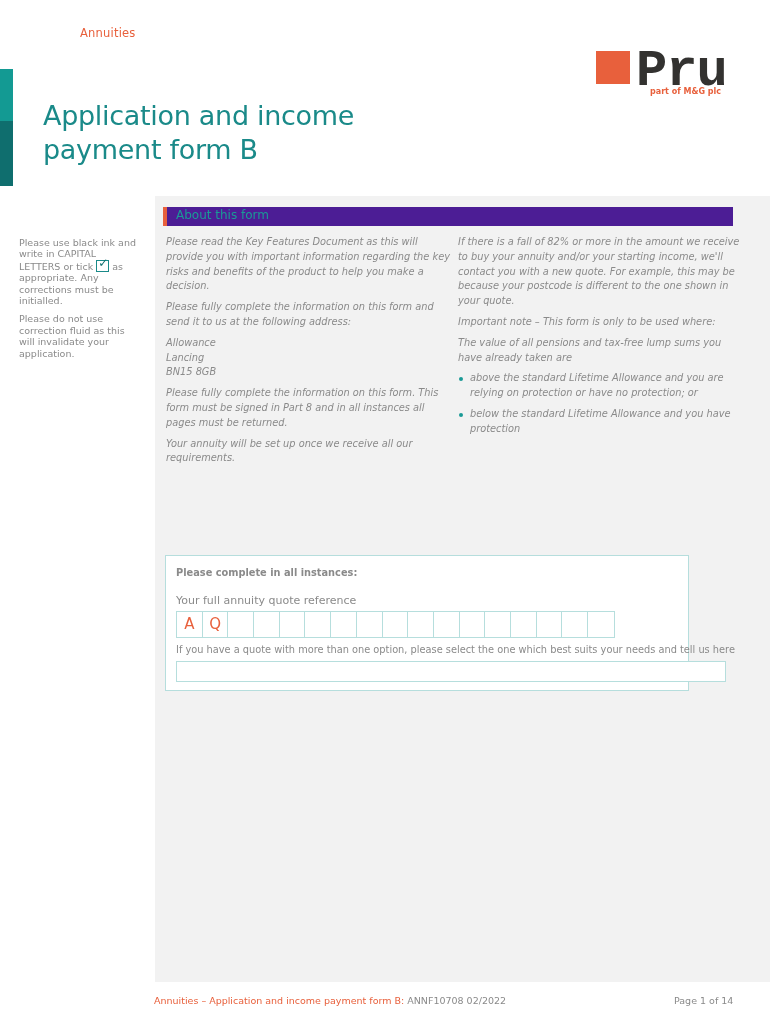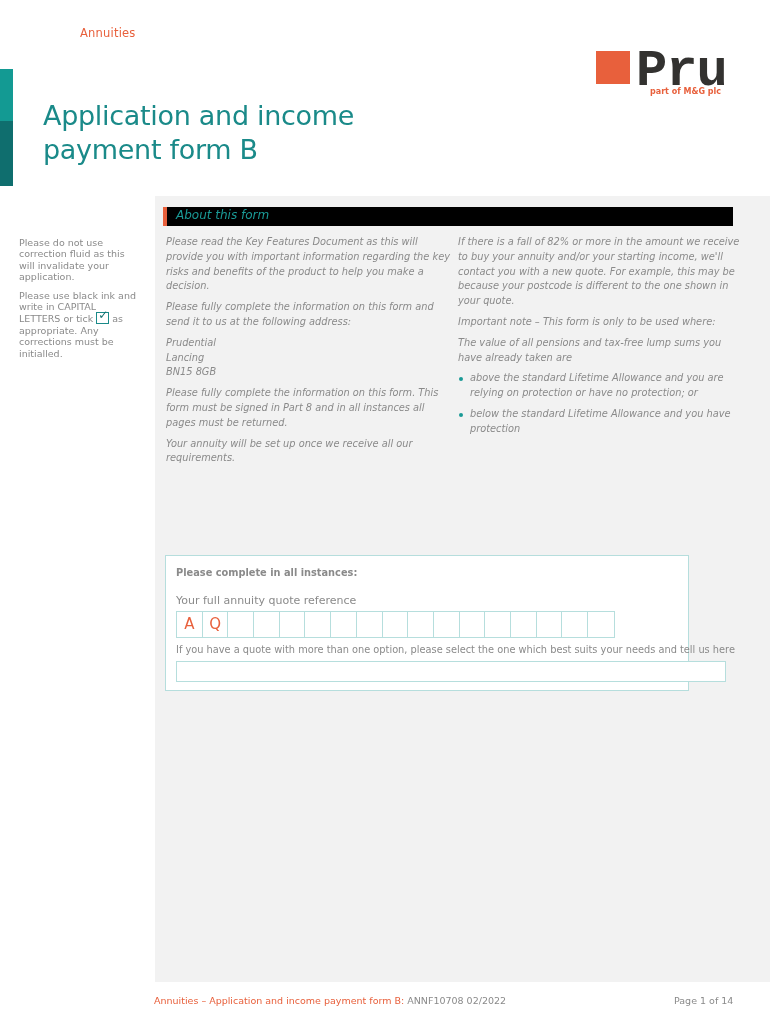--- a/index.html
+++ b/index.html
@@ -19,21 +19,21 @@
 
   .title { position: absolute; left: 43px; top: 99px; font-size: 27px; line-height: 34px; color: #1a8a89; font-weight: normal; font-family: "DejaVu Sans", sans-serif; letter-spacing: -0.3px; }
 
   .sidenote { position: absolute; left: 19px; top: 237px; width: 120px; font-size: 9.5px; line-height: 11.4px; color: #8a8a8a; }
   .sidenote p { margin-bottom: 7px; }
   .tick-box { display: inline-block; width: 13px; height: 12px; border: 1px solid #1a8a89; vertical-align: -2px; position: relative; background: #fff; }
   .tick-box::after { content: "✓"; position: absolute; left: 1px; top: -3px; font-size: 12px; color: #0f6e6e; font-weight: bold; }
 
   .panel { position: absolute; left: 155px; top: 196px; width: 615px; height: 786px; background: #f2f2f2; }
 
-  .panel-header { position: absolute; left: 8px; top: 11px; width: 570px; height: 19px; background: #000000; font-style: italic; }
+  .panel-header { position: absolute; left: 8px; top: 11px; width: 570px; height: 19px; background: #4c1d95; }
   .panel-header .accent { position: absolute; left: 0; top: 0; width: 4px; height: 19px; background: #e8603c; }
   .panel-header .label { position: absolute; left: 13px; top: 1px; font-size: 12px; color: #1a9a96; }
 
   .col { position: absolute; font-size: 9.8px; line-height: 14.8px; color: #8a8a8a; font-style: italic; }
   .col p { margin-bottom: 6px; }
   .col-left { left: 11px; top: 39px; width: 285px; }
   .col-right { left: 303px; top: 39px; width: 282px; }
   .bullets { list-style: none; }
   .bullets li { position: relative; padding-left: 12px; margin-bottom: 6px; }
   .bullets li::before { content: ""; position: absolute; left: 1px; top: 6px; width: 4px; height: 4px; border-radius: 50%; background: #1a9a96; }
@@ -66,37 +66,37 @@
   <div class="word">Pru</div>
   <div class="sub">part of M&amp;G plc</div>
 </div>
 
 <h1 class="title">
   <span>Application and income</span><br>
   <span>payment form B</span>
 </h1>
 
 <div class="sidenote">
-  <p>Please do not use correction fluid as this will invalidate your application.</p>
   <p>
     <span>Please use black ink and write in CAPITAL LETTERS or tick </span><span class="tick-box"></span><span> as appropriate. Any corrections must be initialled.</span>
   </p>
+  <p>Please do not use correction fluid as this will invalidate your application.</p>
 </div>
 
 <div class="panel">
   <div class="panel-header">
     <div class="accent"></div>
     <div class="label">About this form</div>
   </div>
 
   <div class="col col-left">
     <p>Please read the Key Features Document as this will provide you with important information regarding the key risks and benefits of the product to help you make a decision.</p>
     <p>Please fully complete the information on this form and send it to us at the following address:</p>
     <p>
-      <span>Prudential</span><br>
+      <span>Allowance</span><br>
       <span>Lancing</span><br>
       <span>BN15 8GB</span>
     </p>
     <p>Please fully complete the information on this form. This form must be signed in Part 8 and in all instances all pages must be returned.</p>
     <p>Your annuity will be set up once we receive all our requirements.</p>
   </div>
 
   <div class="col col-right">
     <p>If there is a fall of 82% or more in the amount we receive to buy your annuity and/or your starting income, we'll contact you with a new quote. For example, this may be because your postcode is different to the one shown in your quote.</p>
     <p>Important note – This form is only to be used where:</p>

